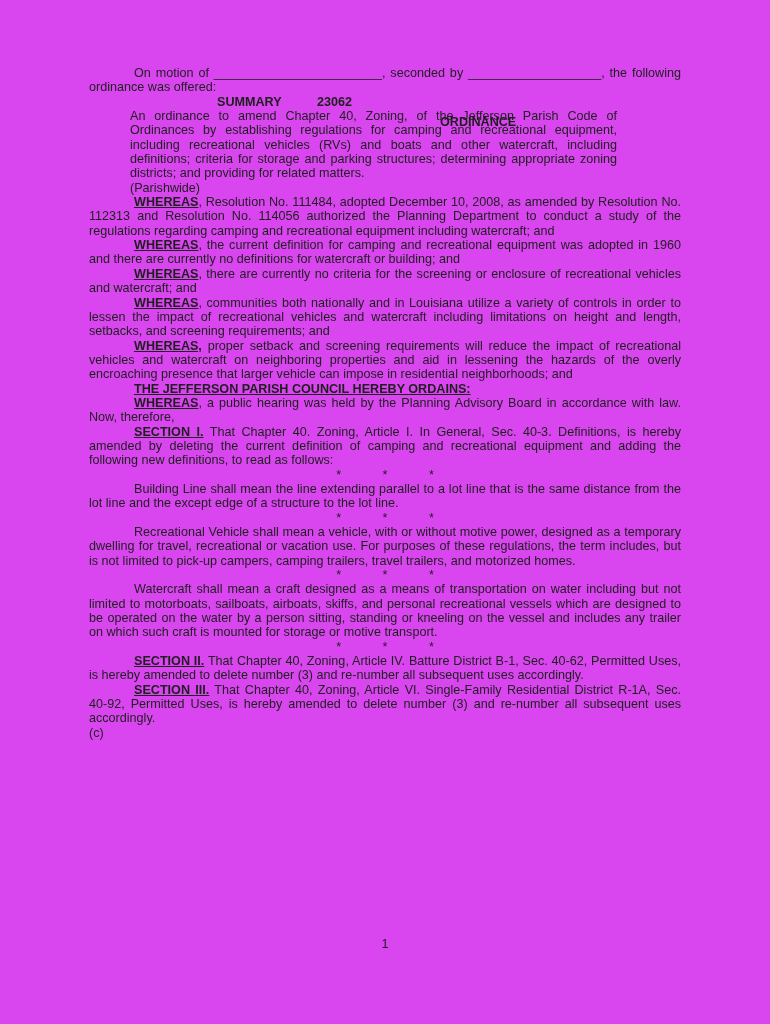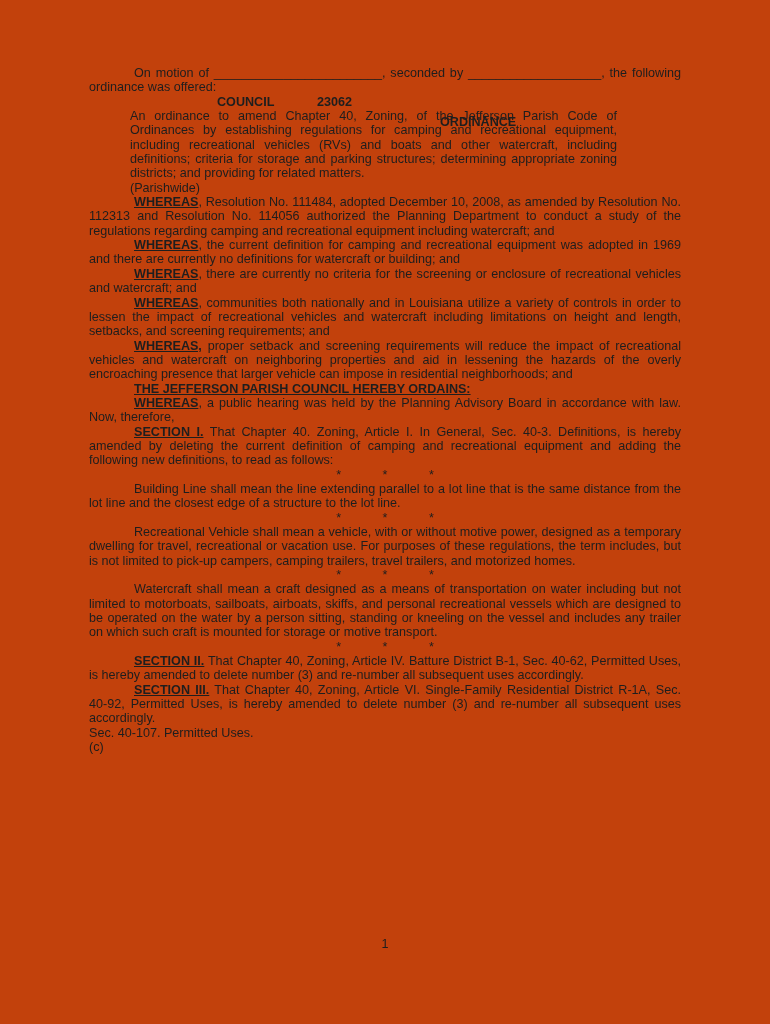--- a/index.html
+++ b/index.html
@@ -1,18 +1,18 @@
 <!DOCTYPE html>
 <html><head>
 <meta charset="utf-8">
 <style>
   html,body{margin:0;padding:0;}
   body{width:770px;height:1024px;background:#ffffff;overflow:hidden;}
   .page{
-    position:relative;width:770px;height:1024px;background:#c2410c;
+    position:relative;width:770px;height:1024px;background:#d946ef;
     font-family:"Liberation Sans",sans-serif;
     font-size:12.6px;line-height:14.35px;color:#1e1e1e;
   }
   .content{position:absolute;left:89px;top:66px;width:592px;text-align:justify;}
   .content p{margin:0;text-indent:45px;}
   .flush{text-indent:0 !important;}
   .preamble-block{margin-left:41px;margin-right:64px;}
   .preamble-block p{text-indent:0;}
   .summary-line{position:relative;height:14.35px;font-weight:bold;}
   .summary-line span{position:absolute;top:0;white-space:nowrap;}
@@ -27,61 +27,60 @@
 </style>
 </head>
 <body>
 
 <div class="page">
   <div class="content">
 
     <p>On motion of ________________________, seconded by ___________________, the following ordinance was offered:</p>
 
     <div class="summary-line">
-      <span class="sum-1">COUNCIL</span>
+      <span class="sum-1">SUMMARY</span>
       <span class="sum-2">23062</span>
       <span class="sum-3">ORDINANCE</span>
     </div>
 
     <div class="preamble-block">
       <p>An ordinance to amend Chapter 40, Zoning, of the Jefferson Parish Code of Ordinances by establishing regulations for camping and recreational equipment, including recreational vehicles (RVs) and boats and other watercraft, including definitions; criteria for storage and parking structures; determining appropriate zoning districts; and providing for related matters.</p>
       <p>(Parishwide)</p>
     </div>
 
     <p><b>WHEREAS</b><span>, Resolution No. 111484, adopted December 10, 2008, as amended by Resolution No. 112313 and Resolution No. 114056 authorized the Planning Department to conduct a study of the regulations regarding camping and recreational equipment including watercraft; and</span></p>
-    <p><b>WHEREAS</b><span>, the current definition for camping and recreational equipment was adopted in 1969 and there are currently no definitions for watercraft or building; and</span></p>
+    <p><b>WHEREAS</b><span>, the current definition for camping and recreational equipment was adopted in 1960 and there are currently no definitions for watercraft or building; and</span></p>
     <p><b>WHEREAS</b><span>, there are currently no criteria for the screening or enclosure of recreational vehicles and watercraft; and</span></p>
     <p><b>WHEREAS</b><span>, communities both nationally and in Louisiana utilize a variety of controls in order to lessen the impact of recreational vehicles and watercraft including limitations on height and length, setbacks, and screening requirements; and</span></p>
     <p><b>WHEREAS,</b><span> proper setback and screening requirements will reduce the impact of recreational vehicles and watercraft on neighboring properties and aid in lessening the hazards of the overly encroaching presence that larger vehicle can impose in residential neighborhoods; and</span></p>
     <p><b>THE JEFFERSON PARISH COUNCIL HEREBY ORDAINS:</b></p>
 
     <p><b>WHEREAS</b><span>, a public hearing was held by the Planning Advisory Board in accordance with law. Now, therefore,</span></p>
 
     <p><b>SECTION I.</b><span> That Chapter 40. Zoning, Article I. In General, Sec. 40-3. Definitions, is hereby amended by deleting the current definition of camping and recreational equipment and adding the following new definitions, to read as follows:</span></p>
 
     <div class="stars">* * *</div>
 
-    <p>Building Line shall mean the line extending parallel to a lot line that is the same distance from the lot line and the closest edge of a structure to the lot line.</p>
+    <p>Building Line shall mean the line extending parallel to a lot line that is the same distance from the lot line and the except edge of a structure to the lot line.</p>
 
     <div class="stars">* * *</div>
 
     <p>Recreational Vehicle shall mean a vehicle, with or without motive power, designed as a temporary dwelling for travel, recreational or vacation use.  For purposes of these regulations, the term includes, but is not limited to pick-up campers, camping trailers, travel trailers, and motorized homes.</p>
 
     <div class="stars">* * *</div>
 
     <p>Watercraft shall mean a craft designed as a means of transportation on water including but not limited to motorboats, sailboats, airboats, skiffs, and personal recreational vessels which are designed to be operated on the water by a person sitting, standing or kneeling on the vessel and includes any trailer on which such craft is mounted for storage or motive transport.</p>
 
     <div class="stars">* * *</div>
 
     <p><b>SECTION II.</b><span> That Chapter 40, Zoning, Article IV. Batture District B-1, Sec. 40-62, Permitted Uses, is hereby amended to delete number (3) and re-number all subsequent uses accordingly.</span></p>
 
     <p><b>SECTION III.</b><span> That Chapter 40, Zoning, Article VI. Single-Family Residential District R-1A, Sec. 40-92, Permitted Uses, is hereby amended to delete number (3) and re-number all subsequent uses accordingly.</span></p>
 
 
-    <p class="flush">Sec. 40-107. Permitted Uses.</p>
 
     <div class="hang">
       <span class="label">(c)</span>
     </div>
 
   </div>
 
   <div class="pageno">1</div>
 </div>
 

